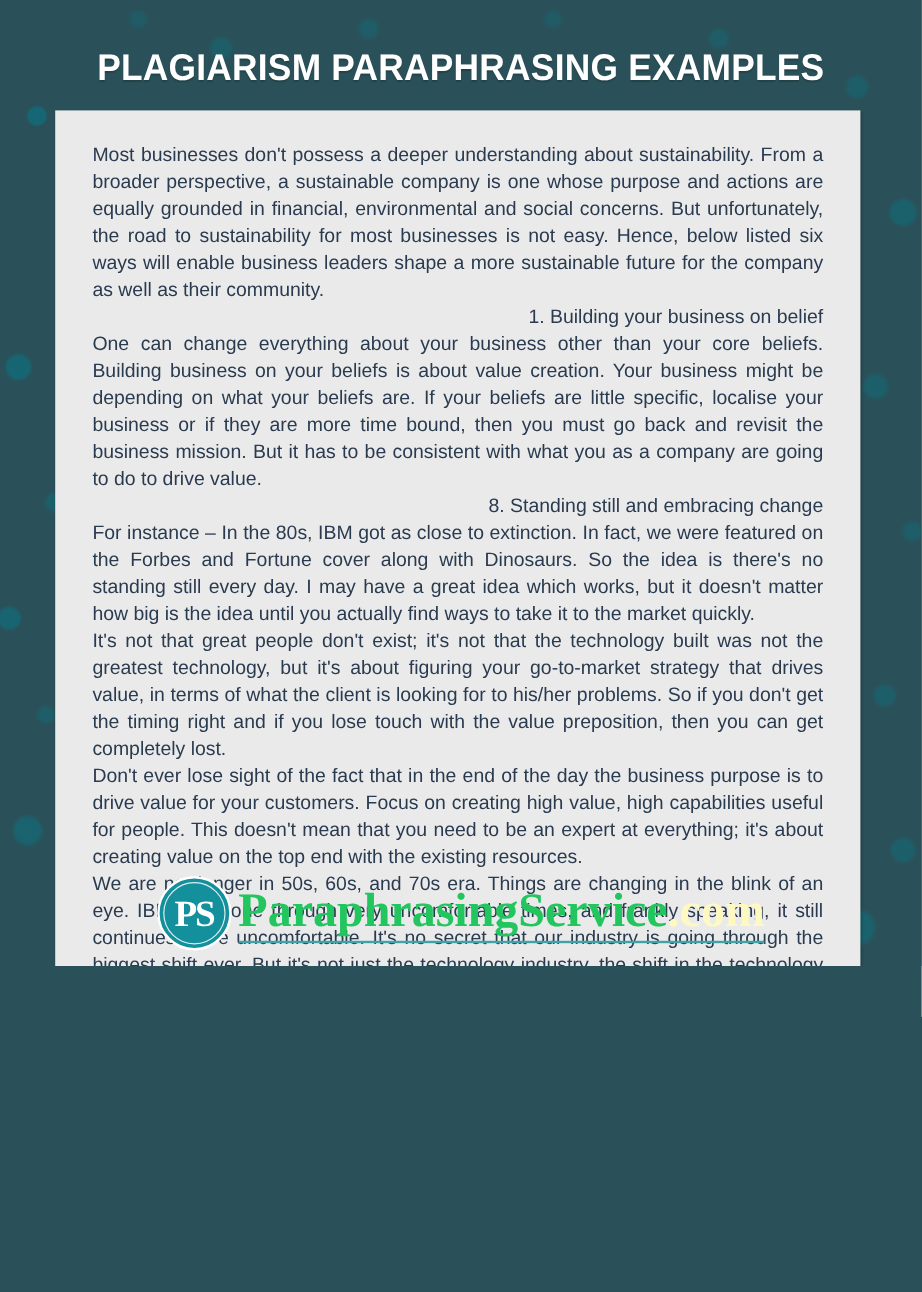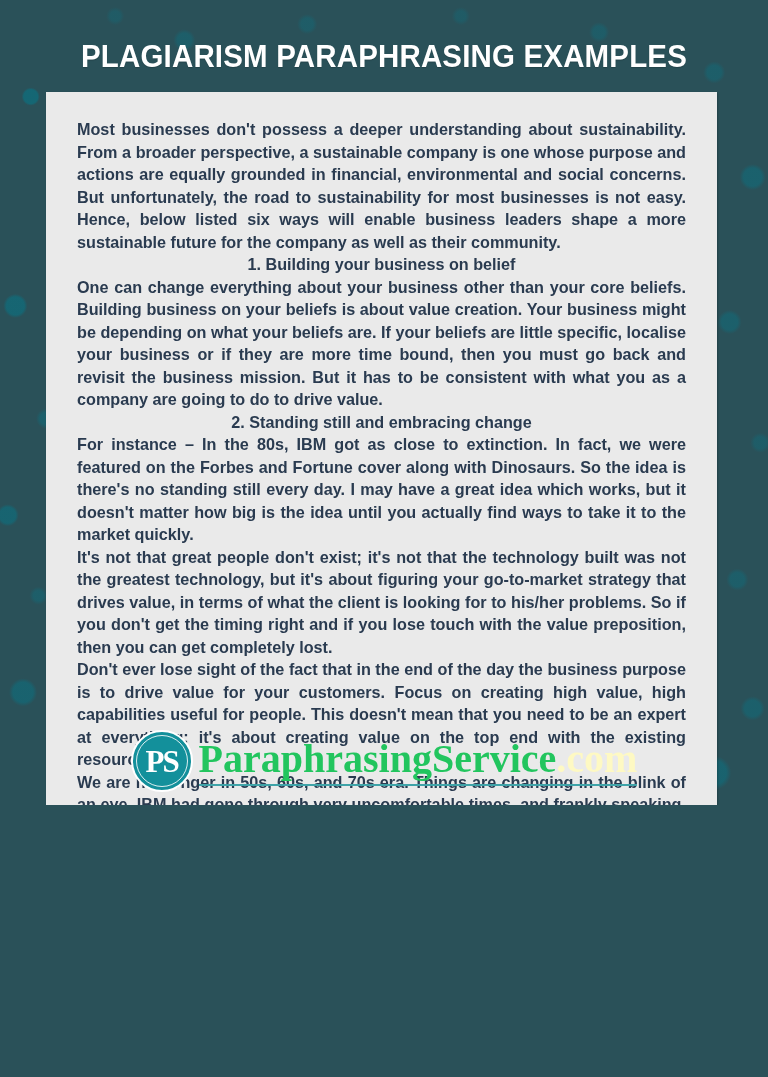--- a/index.html
+++ b/index.html
@@ -81,36 +81,35 @@
     position: absolute;
     left: 46px;
     top: 92px;
     width: 671px;
     height: 894px;
     background: #eaeaea;
     box-shadow: 1px 1px 2px rgba(0,0,0,0.22);
     box-sizing: border-box;
     padding: 26px 31px 20px 31px;
     overflow: hidden;
-    font-weight: bold;
   }
 
   .doc-block {
     color: #2a3b50;
     font-family: "Liberation Sans", sans-serif;
     font-size: 16.2px;
     line-height: 22.5px;
     margin: 0;
   }
   .doc-para {
     text-align: justify;
     text-justify: inter-word;
   }
   .doc-heading {
-    text-align: center;
+    text-align: right;
   }
 
   #footer-logo {
     position: absolute;
     left: 0;
     right: 0;
     bottom: 8px;
     height: 72px;
     display: flex;
     align-items: center;
@@ -178,21 +177,21 @@
 
   <div id="texture"></div>
 
   <div id="header-title">PLAGIARISM PARAPHRASING EXAMPLES</div>
 
   <div id="document-card">
     <div id="doc-body">
         <p class="doc-block doc-para">Most businesses don't possess a deeper understanding about sustainability. From a broader perspective, a sustainable company is one whose purpose and actions are equally grounded in financial, environmental and social concerns. But unfortunately, the road to sustainability for most businesses is not easy. Hence, below listed six ways will enable business leaders shape a more sustainable future for the company as well as their community.</p>
         <p class="doc-block doc-heading">1. Building your business on belief</p>
         <p class="doc-block doc-para">One can change everything about your business other than your core beliefs. Building business on your beliefs is about value creation. Your business might be depending on what your beliefs are. If your beliefs are little specific, localise your business or if they are more time bound, then you must go back and revisit the business mission. But it has to be consistent with what you as a company are going to do to drive value.</p>
-        <p class="doc-block doc-heading">2. Standing still and embracing change</p>
+        <p class="doc-block doc-heading">8. Standing still and embracing change</p>
         <p class="doc-block doc-para">For instance – In the 80s, IBM got as close to extinction. In fact, we were featured on the Forbes and Fortune cover along with Dinosaurs. So the idea is there's no standing still every day. I may have a great idea which works, but it doesn't matter how big is the idea until you actually find ways to take it to the market quickly.</p>
         <p class="doc-block doc-para">It's not that great people don't exist; it's not that the technology built was not the greatest technology, but it's about figuring your go-to-market strategy that drives value, in terms of what the client is looking for to his/her problems. So if you don't get the timing right and if you lose touch with the value preposition, then you can get completely lost.</p>
         <p class="doc-block doc-para">Don't ever lose sight of the fact that in the end of the day the business purpose is to drive value for your customers. Focus on creating high value, high capabilities useful for people. This doesn't mean that you need to be an expert at everything; it's about creating value on the top end with the existing resources.</p>
         <p class="doc-block doc-para">We are not longer in 50s, 60s, and 70s era. Things are changing in the blink of an eye. IBM had gone through very uncomfortable times, and frankly speaking, it still continues to be uncomfortable. It's no secret that our industry is going through the biggest shift ever. But it's not just the technology industry, the shift in the technology industry are creating subsequent shifts in every industry.</p>
       </div>
   </div>
 
   <div id="footer-logo">
     <div id="logo-badge">
       <span id="logo-monogram">PS</span>

